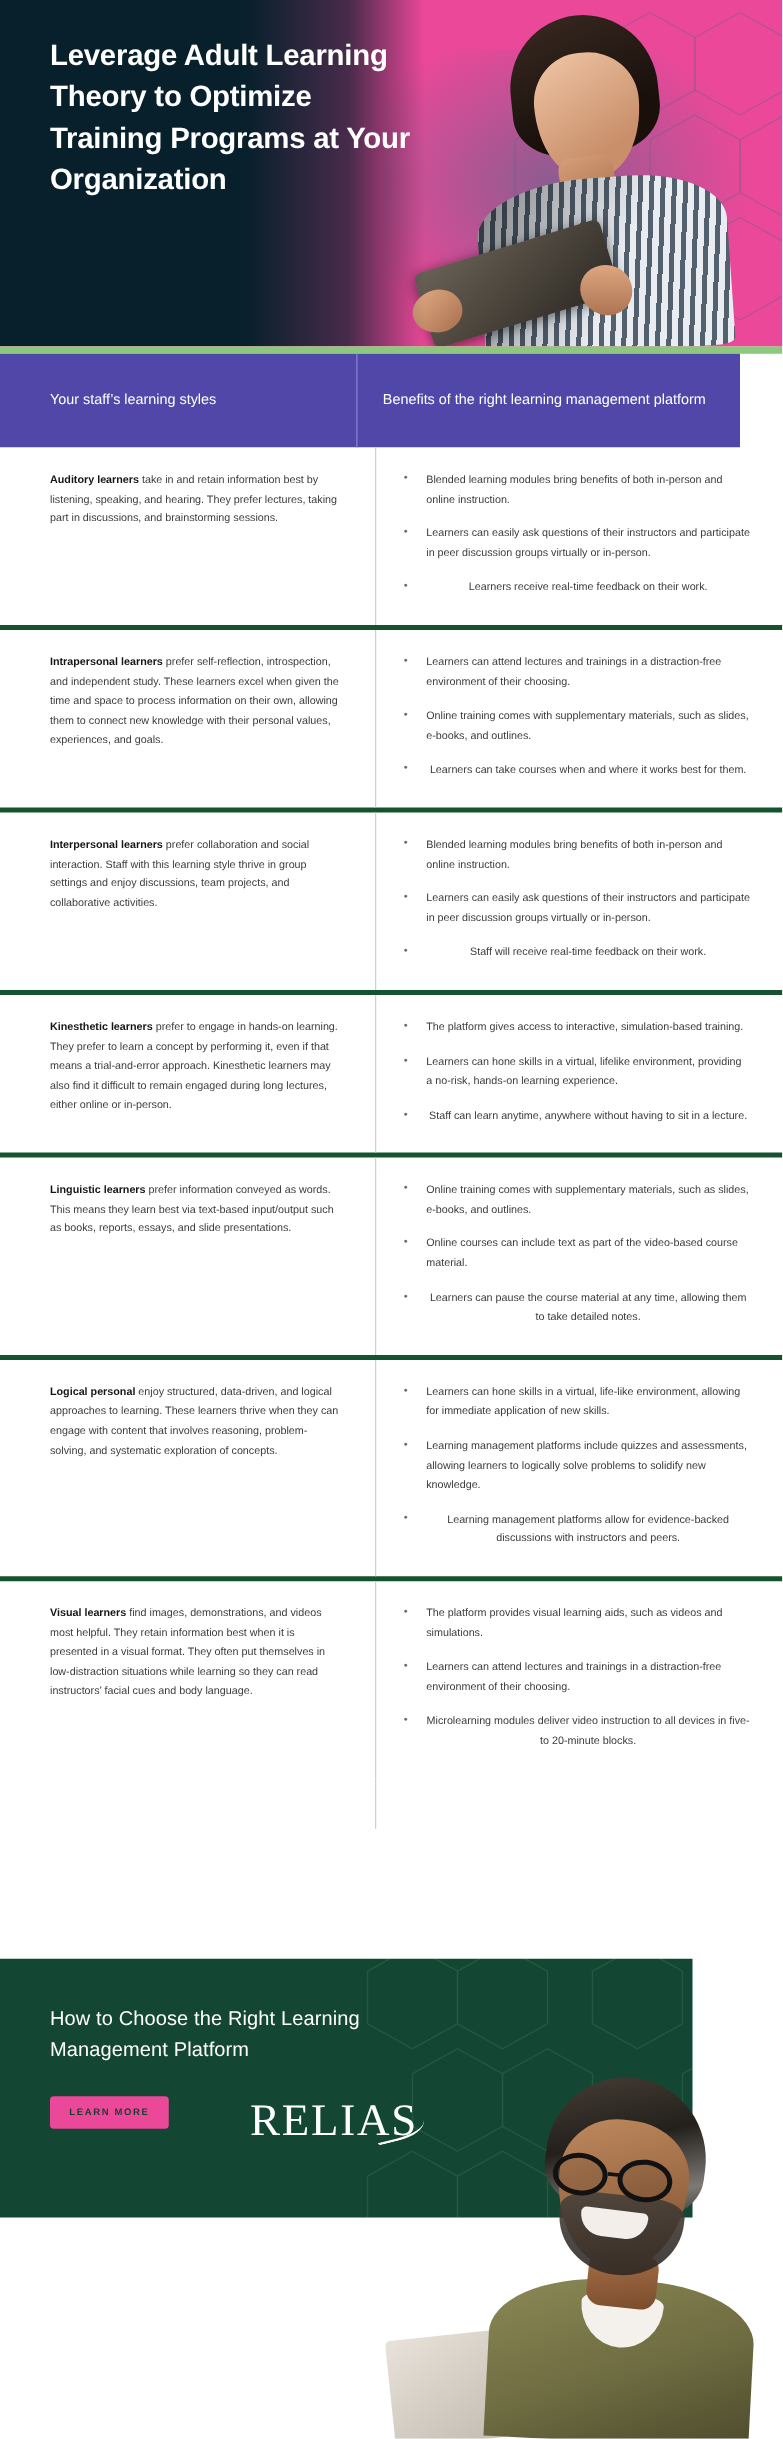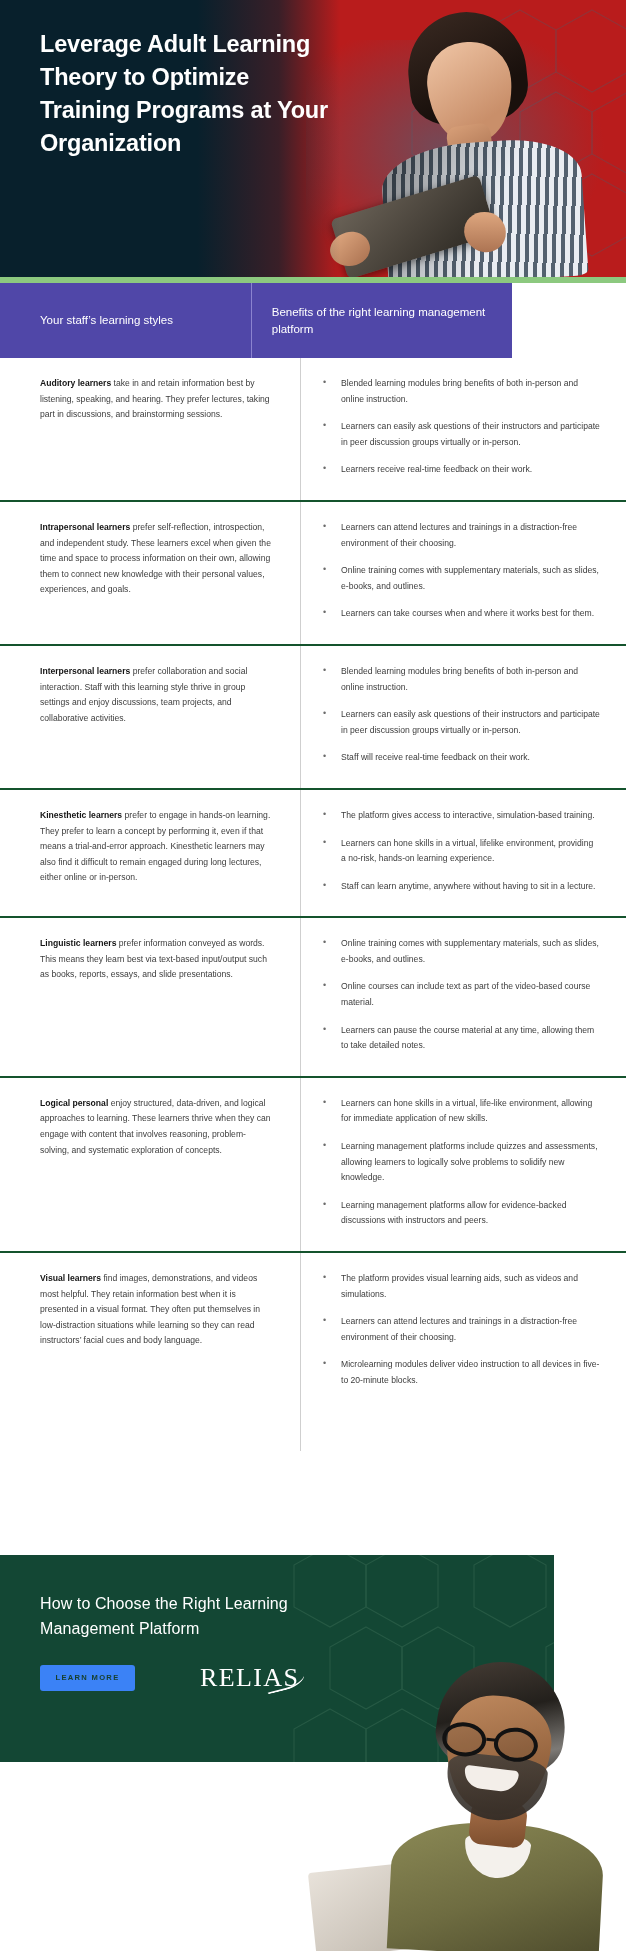--- a/index.html
+++ b/index.html
@@ -14,21 +14,21 @@
     height: 1951px;
     overflow: hidden;
     background: #ffffff;
   }
 
   
   .hero {
     position: relative;
     width: 626px;
     height: 277px;
-    background: #b91c1c;
+    background: #ec4899;
     overflow: hidden;
   }
   .hero-bg {
     position: absolute;
     inset: 0;
     background:
       radial-gradient(ellipse 300px 260px at 78% 42%, rgba(28,70,92,0.85) 0%, rgba(12,38,52,0.5) 55%, rgba(8,26,36,0) 80%),
       linear-gradient(100deg, #081a24 0%, #0a2130 38%, #0d2c3e 58%, #0b2troubles 60%, #08222f 100%),
       #09202c;
   }
@@ -139,40 +139,40 @@
   
   .green-rule {
     width: 626px;
     height: 6px;
     background: #8cc97f;
   }
 
   
   .tbl-head {
     display: flex;
-    width: 512px;
+    width: 592px;
     height: 75px;
     background: #5047a8;
     color: #ffffff;
   }
   .tbl-head .cell {
     display: flex;
     align-items: center;
     font-size: 11.5px;
     line-height: 17px;
   }
   .th-left  { width: 300px; padding: 0 40px 0 40px; }
   .th-right { width: 326px; padding: 0 16px 0 20px; border-left: 1px solid #8b83cf; }
 
   
   .tbl-body { width: 626px; background: #ffffff; }
   .row {
     display: flex;
     width: 626px;
-    border-bottom: 2px solid #14532d;
+    border-bottom: 4px solid #14532d;
   }
   .row:last-child { border-bottom: none; }
   .cell-left {
     width: 300px;
     padding: 18px 28px 22px 40px;
   }
   .cell-right {
     width: 326px;
     padding: 18px 26px 22px 20px;
     border-left: 1px solid #cfcfcf;
@@ -185,21 +185,21 @@
   .style-desc b { color: #151515; font-weight: bold; }
   ul.benefits { list-style: none; }
   ul.benefits li {
     position: relative;
     padding-left: 20px;
     margin-bottom: 12px;
     font-size: 8.6px;
     line-height: 15.6px;
     color: #3c3c3c;
   }
-  ul.benefits li:last-child { margin-bottom: 0; }
+  ul.benefits li:last-child { margin-bottom: 0; text-align: center; }
   ul.benefits li::before {
     content: "•";
     position: absolute;
     left: 2px;
     top: -1px;
     color: #6b6b6b;
     font-size: 9px;
   }
 
   
@@ -330,36 +330,36 @@
     width: 300px;
     color: #ffffff;
     font-size: 16px;
     line-height: 25px;
     letter-spacing: .1px;
   }
   .learn-more {
     position: absolute;
     left: 40px; top: 110px;
     width: 95px; height: 26px;
-    background: #3b82f6;
+    background: #ec4899;
     border-radius: 3px;
     color: #173f2c;
     font-size: 7.6px;
     font-weight: bold;
     letter-spacing: 1.3px;
     display: flex;
     align-items: center;
     justify-content: center;
   }
   .relias-logo {
     position: absolute;
     left: 200px; top: 108px;
     color: #ffffff;
     font-family: "Liberation Serif", serif;
-    font-size: 26px;
+    font-size: 36px;
     letter-spacing: 1.4px;
     display: flex;
     align-items: baseline;
   }
   .relias-logo .swoosh {
     display: inline-block;
     position: relative;
     width: 0;
   }
   .relias-logo .swoosh::after {

